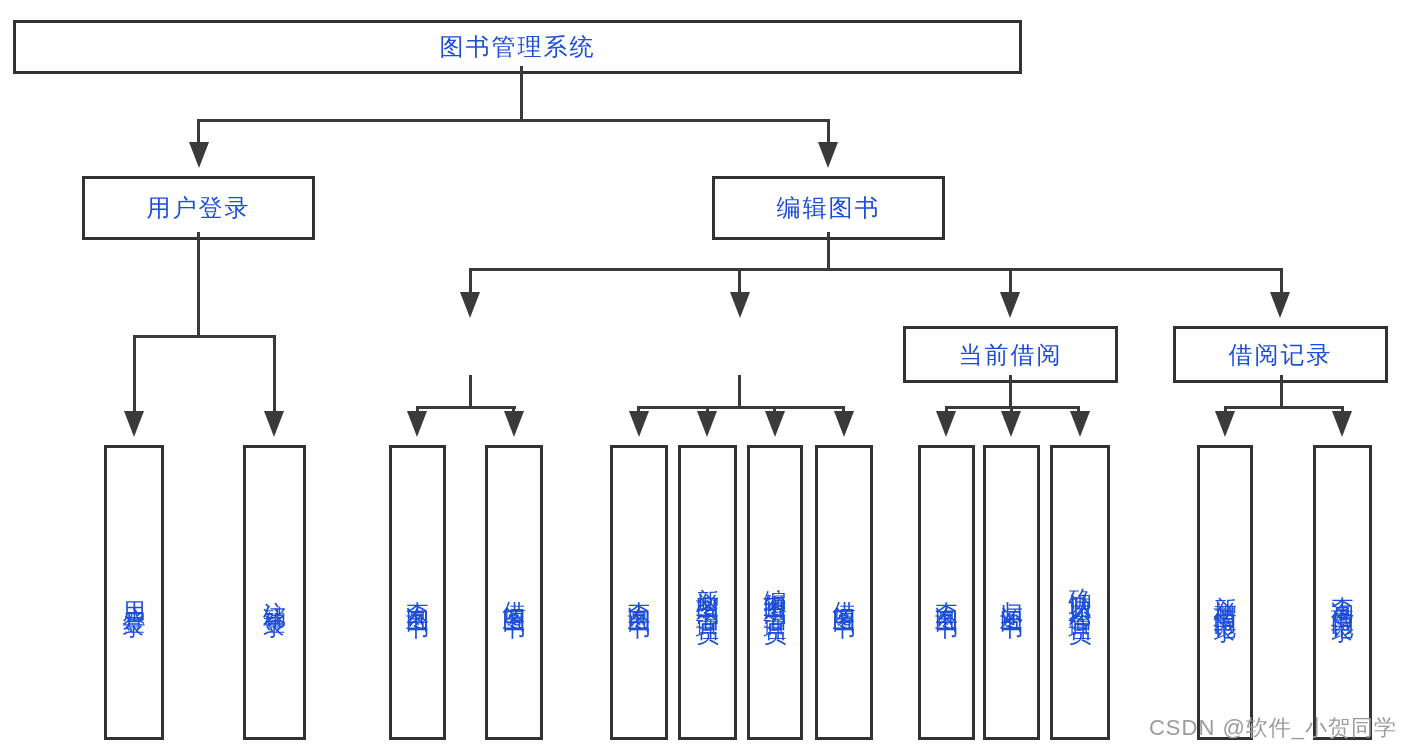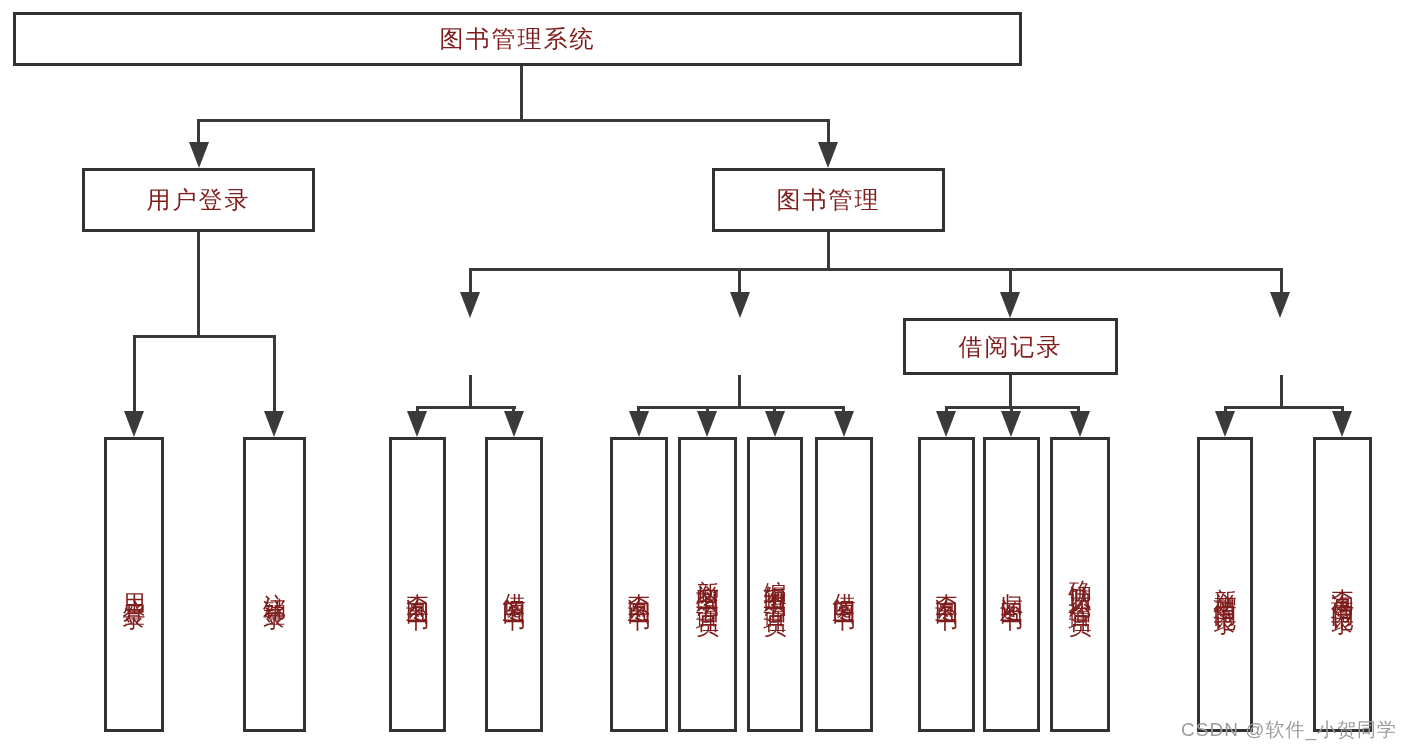--- a/index.html
+++ b/index.html
@@ -3,35 +3,35 @@
 <meta charset="utf-8">
 <style>
   html,body { margin:0; padding:0; background:#ffffff; }
   #stage {
     position:relative; width:1405px; height:747px; background:#ffffff;
     font-family:"Liberation Sans","DejaVu Sans",sans-serif; overflow:hidden;
   }
   .box {
     position:absolute; background:#ffffff; border:3px solid #323232;
     box-sizing:border-box; display:flex; align-items:center; justify-content:center;
-    color:#7f1d1d; font-size:24px; letter-spacing:2px; white-space:nowrap;
+    color:#1d4ed8; font-size:24px; letter-spacing:2px; white-space:nowrap;margin-top:8px;
   }
   .vtext {
     writing-mode:vertical-rl; text-orientation:mixed;
     font-size:23px; letter-spacing:5px; line-height:1;
   }
   .hline { position:absolute; height:3px; background:#3a3a3a; }
   .vline { position:absolute; width:3px; background:#3a3a3a; }
   .arrow {
     position:absolute; width:0; height:0;
     border-left:10px solid transparent; border-right:10px solid transparent;
     border-top:26px solid #3a3a3a;
   }
   .watermark {
-    position:absolute; right:8px; bottom:4px; font-size:19px;
+    position:absolute; right:8px; bottom:4px; font-size:22px;
     color:#9c9c9c; letter-spacing:1px;
   }
 </style>
 </head>
 <body>
 
 <div id="stage">
 
   <div class="box" style="left:13px; top:12px; width:1009px; height:54px;">
     <span>图书管理系统</span>
@@ -41,21 +41,21 @@
   <div class="hline" style="left:197px; top:119px; width:633px;"></div>
   <div class="vline" style="left:197px; top:119px; height:27px;"></div>
   <div class="arrow" style="left:189px; top:142px;"></div>
   <div class="vline" style="left:827px; top:119px; height:27px;"></div>
   <div class="arrow" style="left:818px; top:142px;"></div>
 
   <div class="box" style="left:82px; top:168px; width:233px; height:64px;">
     <span>用户登录</span>
   </div>
   <div class="box" style="left:712px; top:168px; width:233px; height:64px;">
-    <span>图书管理</span>
+    <span>编辑图书</span>
   </div>
 
   <div class="vline" style="left:197px; top:232px; height:106px;"></div>
   <div class="hline" style="left:133px; top:335px; width:143px;"></div>
   <div class="vline" style="left:133px; top:335px; height:78px;"></div>
   <div class="arrow" style="left:124px; top:411px;"></div>
   <div class="vline" style="left:273px; top:335px; height:78px;"></div>
   <div class="arrow" style="left:264px; top:411px;"></div>
 
   <div class="vline" style="left:827px; top:232px; height:39px;"></div>
@@ -63,20 +63,23 @@
   <div class="vline" style="left:469px;  top:268px; height:26px;"></div>
   <div class="arrow" style="left:460px;  top:292px;"></div>
   <div class="vline" style="left:738px;  top:268px; height:26px;"></div>
   <div class="arrow" style="left:730px;  top:292px;"></div>
   <div class="vline" style="left:1009px; top:268px; height:26px;"></div>
   <div class="arrow" style="left:1000px; top:292px;"></div>
   <div class="vline" style="left:1280px; top:268px; height:26px;"></div>
   <div class="arrow" style="left:1270px; top:292px;"></div>
 
   <div class="box" style="left:903px; top:318px; width:215px; height:57px;">
+    <span>当前借阅</span>
+  </div>
+  <div class="box" style="left:1173px; top:318px; width:215px; height:57px;">
     <span>借阅记录</span>
   </div>
 
   <div class="vline" style="left:469px; top:375px; height:34px;"></div>
   <div class="hline" style="left:416px; top:406px; width:100px;"></div>
   <div class="vline" style="left:416px; top:406px; height:8px;"></div>
   <div class="arrow" style="left:407px; top:411px;"></div>
   <div class="vline" style="left:512px; top:406px; height:8px;"></div>
   <div class="arrow" style="left:504px; top:411px;"></div>
 

